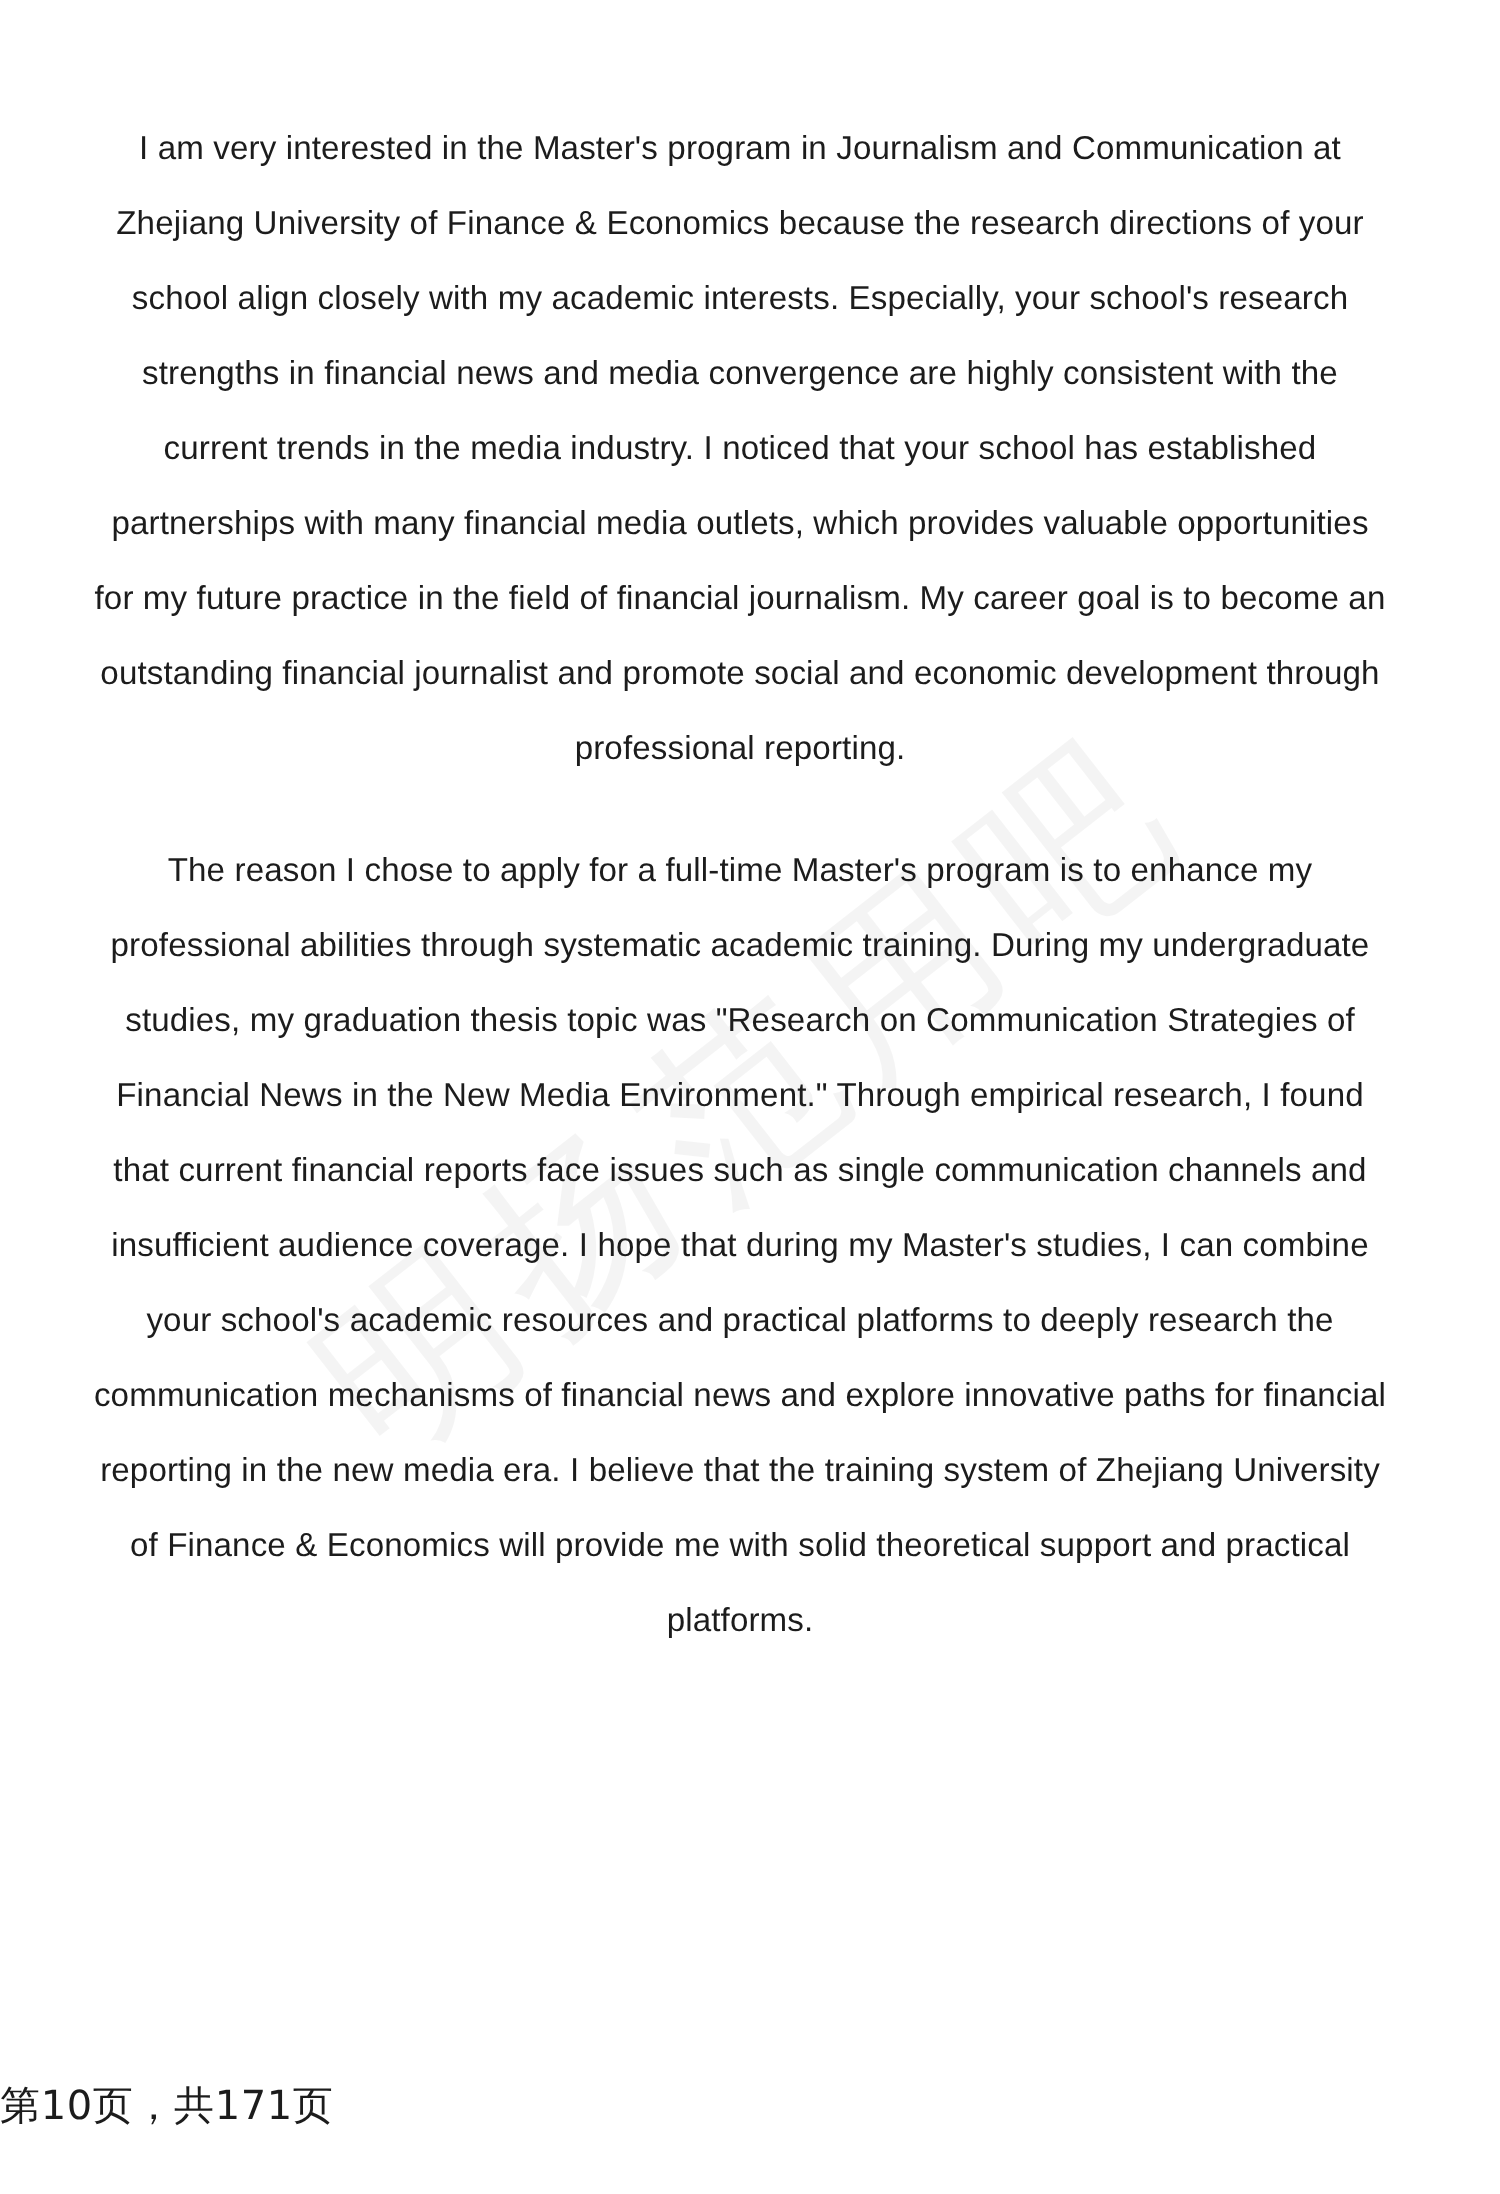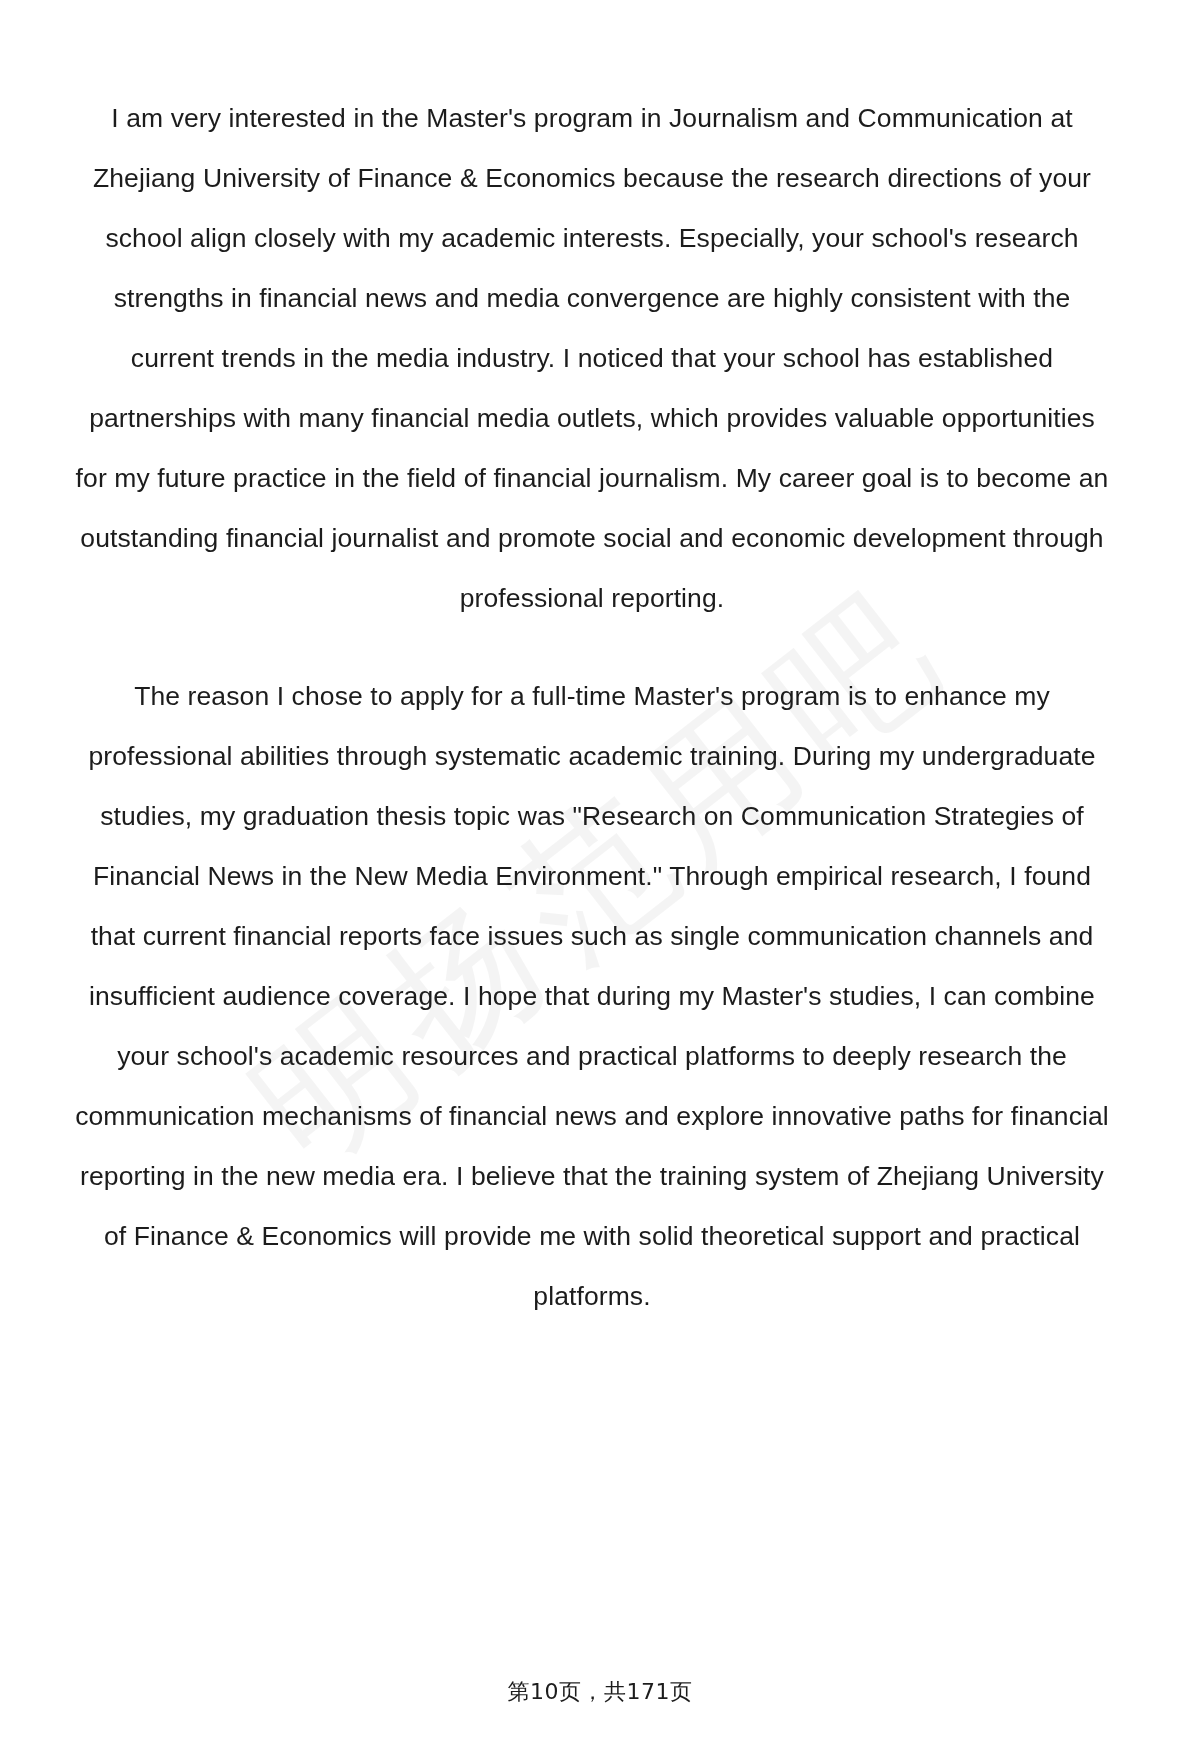--- a/index.html
+++ b/index.html
@@ -53,23 +53,23 @@
     font-size: 25.5px;
     line-height: 58px;
     margin-bottom: 0;
     letter-spacing: 0.4px;
   }
   .footer {
     position: absolute;
     left: 0;
     right: 0;
     bottom: 48px;
-    text-align: center;
+    text-align: left;
     font-family: "DejaVu Sans", sans-serif;
-    font-size: 22px;
+    font-size: 32px;
     color: #1c1c1c;
     letter-spacing: 0.5px;
   }
 </style>
 </head>
 <body>
 
 <div class="page">
 
   <div class="watermark">明扬范用吧</div>

